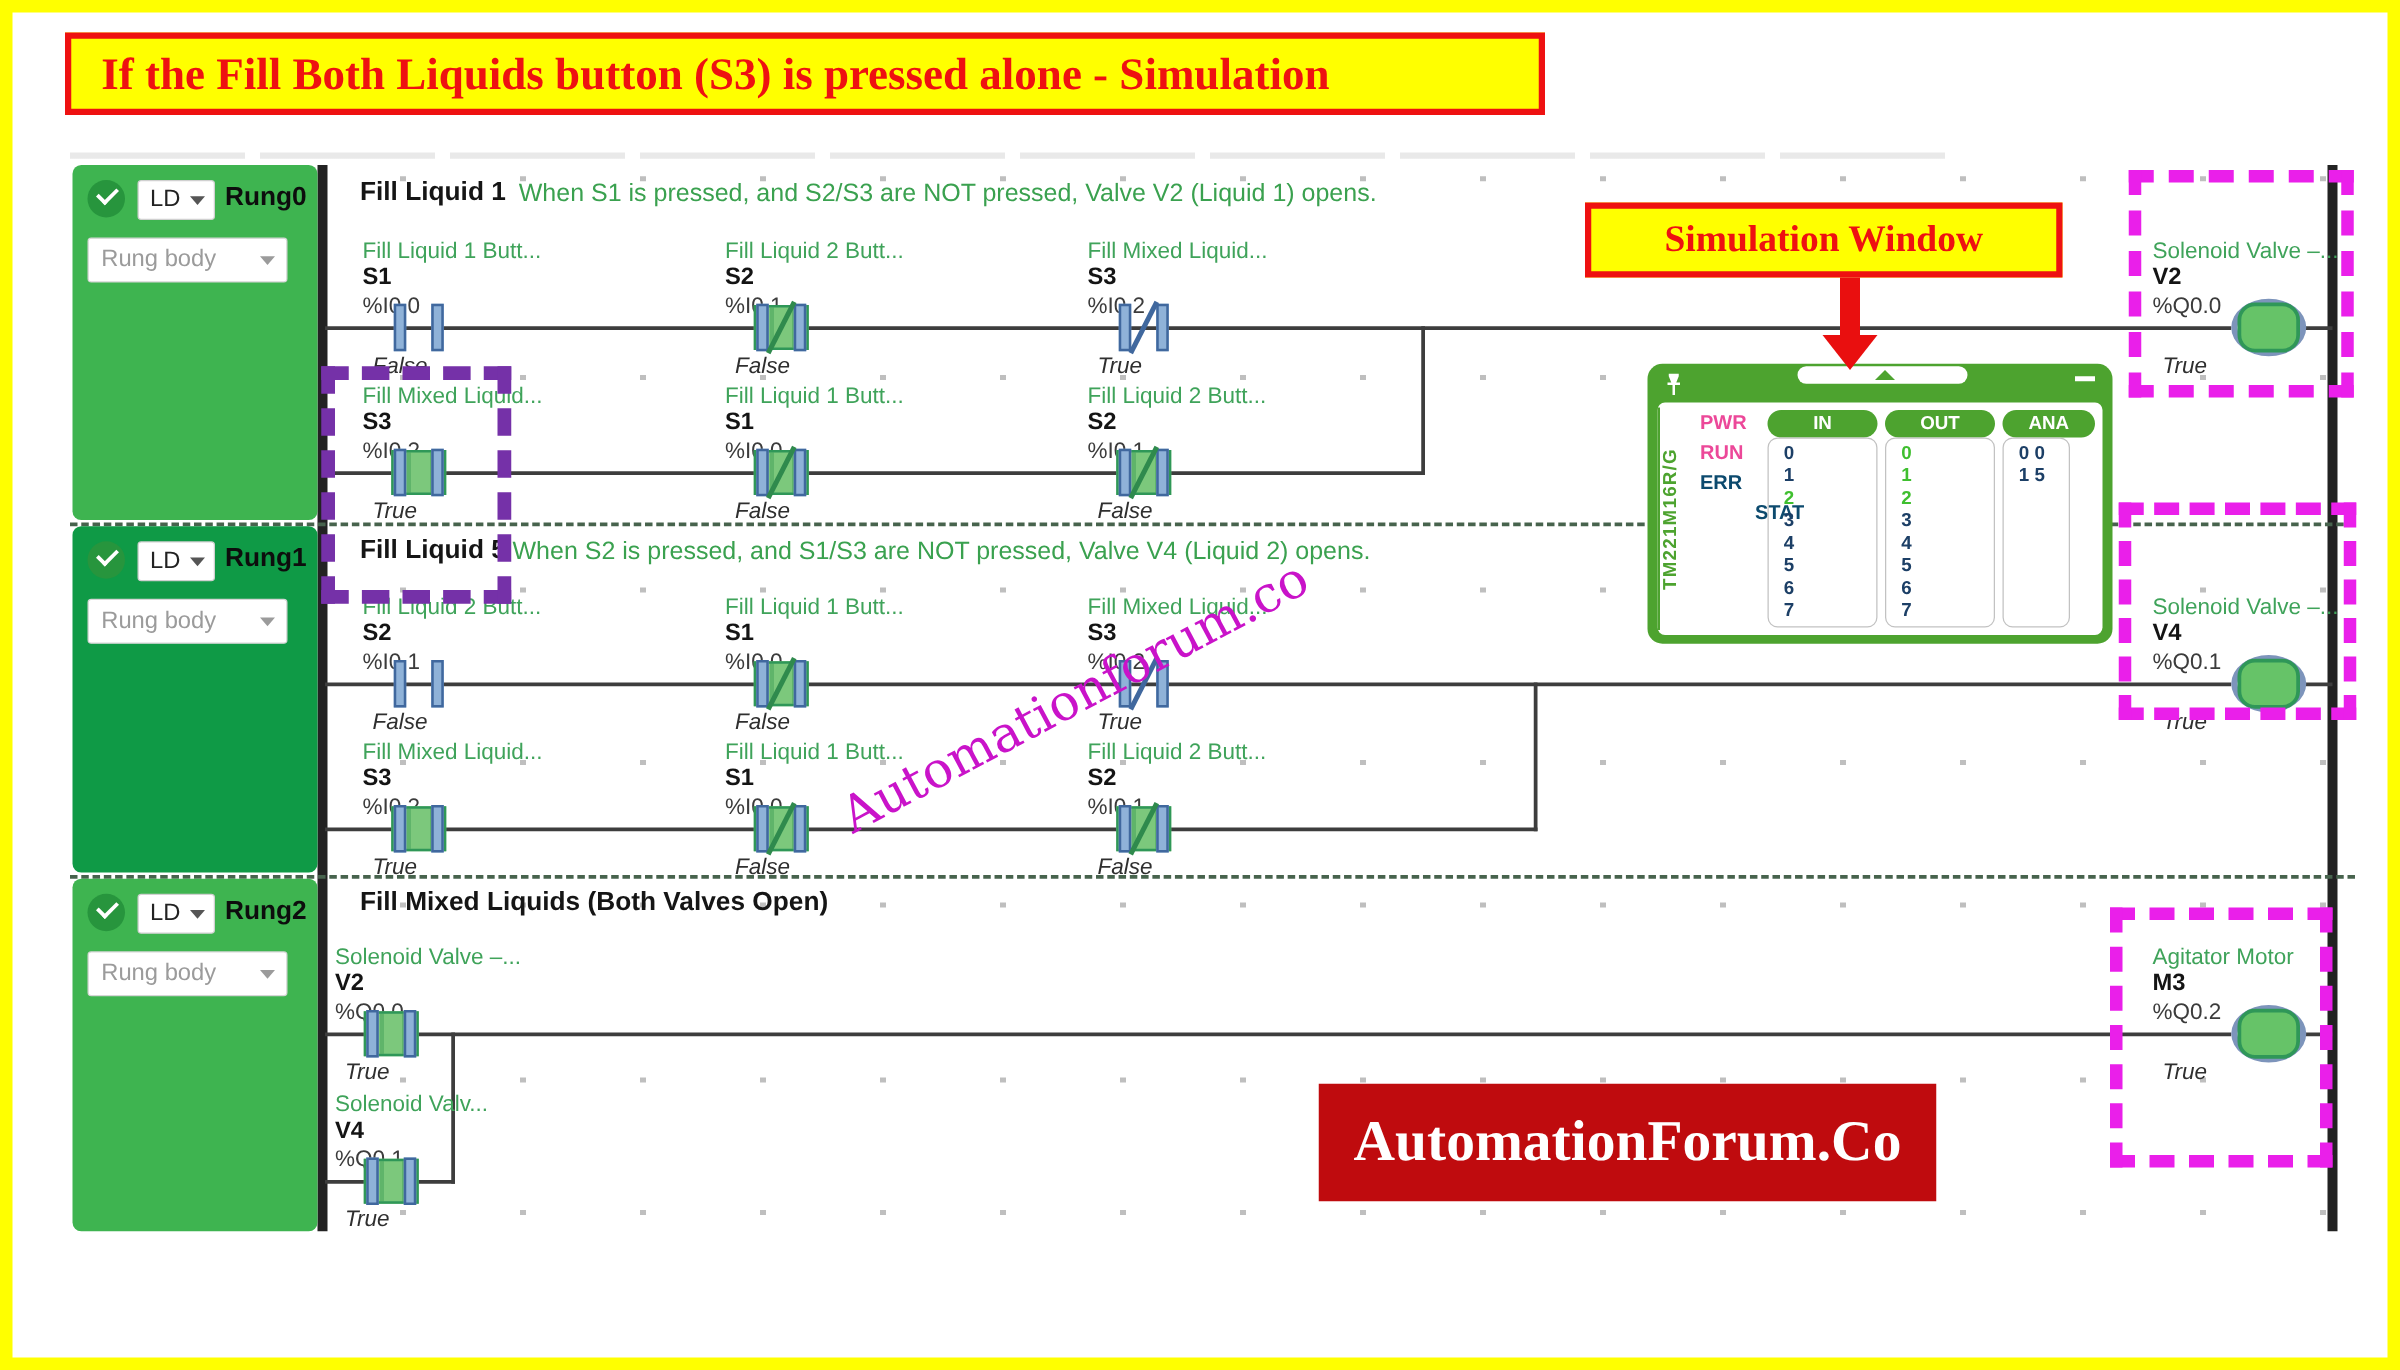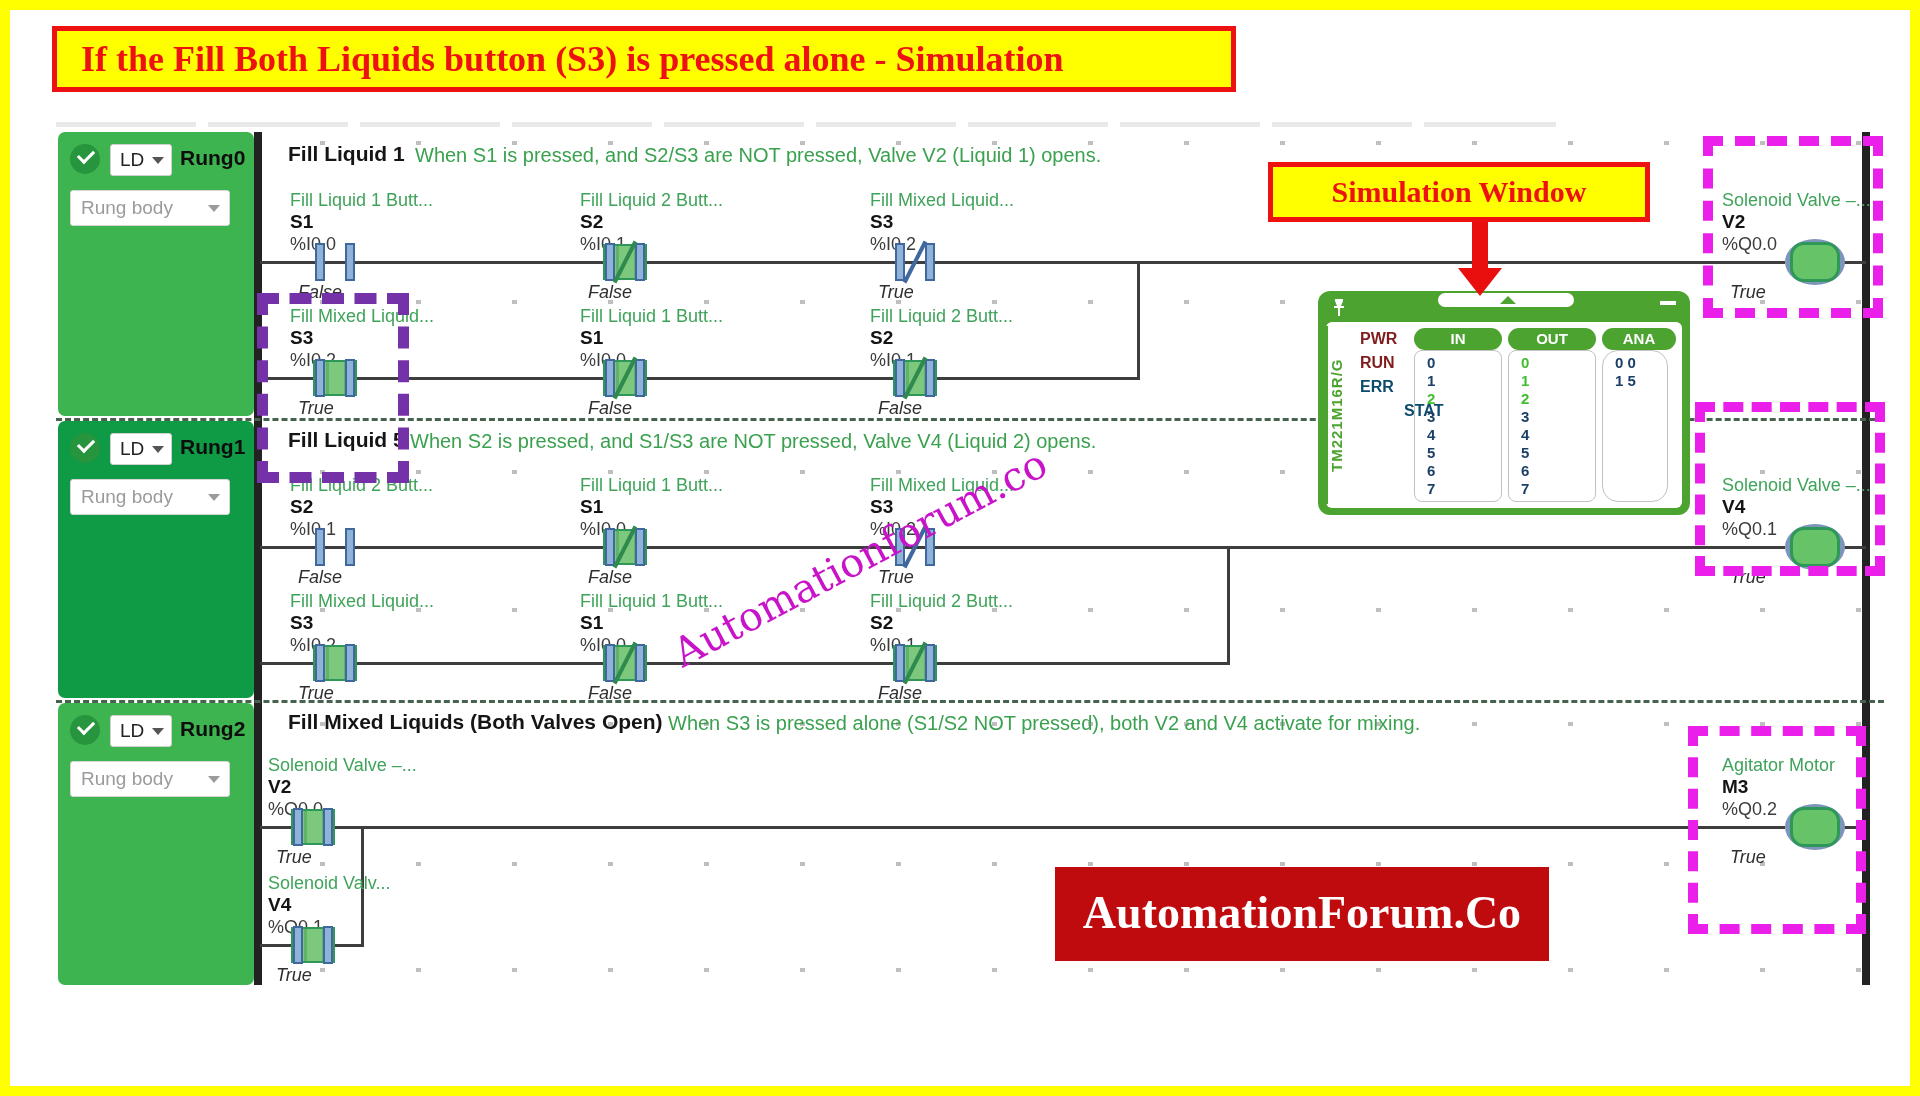--- a/index.html
+++ b/index.html
@@ -60,21 +60,21 @@
 
   
   .simwin{position:absolute;left:1308px;top:281px;width:372px;height:224px;background:#4da32f;border-radius:12px;z-index:30;}
   .simwin .pill-handle{position:absolute;left:120px;top:2px;width:136px;height:14px;background:#fff;border-radius:7px;}
   .simwin .pill-handle .up{position:absolute;left:62px;top:3px;width:0;height:0;border-left:8px solid transparent;border-right:8px solid transparent;border-bottom:8px solid #4da32f;}
   .simwin .minus{position:absolute;right:14px;top:10px;width:16px;height:4px;background:#fff;}
   .simwin .pin{position:absolute;left:12px;top:7px;}
   .simbody{position:absolute;left:8px;top:31px;width:356px;height:186px;background:#fff;border-radius:6px;}
   .model{position:absolute;left:0px;top:4px;height:178px;width:26px;writing-mode:vertical-rl;transform:rotate(180deg);text-align:center;font-size:15px;font-weight:bold;color:#4da32f;letter-spacing:1px;border-right:2px solid #4da32f;}
   .stat{position:absolute;left:34px;font-weight:bold;font-size:16px;}
-  .stat.g{color:#7f1d1d;}
+  .stat.g{color:#ec4899;}
   .stat.d{color:#0c4a6e;}
   .simcol-h{position:absolute;top:6px;height:22px;background:#4da32f;border-radius:11px;color:#fff;font-weight:bold;font-size:15px;text-align:center;line-height:22px;}
   .simcol-b{position:absolute;top:28px;height:152px;box-sizing:border-box;border:1px solid #c2c2c2;border-radius:8px;padding:3px 0 0 12px;}
   .num{display:block;font-weight:bold;font-size:15px;line-height:18px;color:#1c3f66;}
   .num.g{color:#3fbf2f;}
 
   
   .hl{position:absolute;box-sizing:border-box;z-index:40;}
   .hl.magenta{border:10px dashed #ea1fea;}
   .hl.purple{border:11px dashed #7531a8;}
@@ -165,21 +165,20 @@
       <span class="t">Rung body</span>
       <span class="caret"></span>
     </div>
   </div>
 
   <div class="rtitle" style="left:278px;top:132px;">Fill Liquid 1</div>
   <div class="rcomment" style="left:405px;top:134px;">When S1 is pressed, and S2/S3 are NOT pressed, Valve V2 (Liquid 1) opens.</div>
   <div class="rtitle" style="left:278px;top:418px;">Fill Liquid 5</div>
   <div class="rcomment" style="left:400px;top:420px;">When S2 is pressed, and S1/S3 are NOT pressed, Valve V4 (Liquid 2) opens.</div>
   <div class="rtitle" style="left:278px;top:700px;">Fill Mixed Liquids (Both Valves Open)</div>
-  <div class="rcomment" style="left:658px;top:702px;">When S3 is pressed alone (S1/S2 NOT pressed), both V2 and V4 activate for mixing.</div>
 
   <div class="elem" style="left:280px;top:180px;">
     <div class="lbl">Fill Liquid 1 Butt...</div>
     <div class="sym">S1</div>
     <div class="addr">%I0.0</div>
     <div class="contact">
         <span class="bar l"></span>
         <span class="bar r"></span>
       </div>
     <div class="state">False</div>
@@ -401,21 +400,21 @@
         <span class="num g">1</span>
         <span class="num g">2</span>
         <span class="num">3</span>
         <span class="num">4</span>
         <span class="num">5</span>
         <span class="num">6</span>
         <span class="num">7</span>
       </div>
 
       <div class="simcol-h" style="left:276px;width:74px;">ANA</div>
-      <div class="simcol-b" style="left:276px;width:66px;border-radius:16px;">
+      <div class="simcol-b" style="left:276px;width:54px;">
         <span class="num">0 0</span>
         <span class="num">1 5</span>
       </div>
     </div>
   </div>
 
   <div class="sim-label">
     <div class="txt">Simulation Window</div>
   </div>
   <div class="arrow-shaft"></div>

